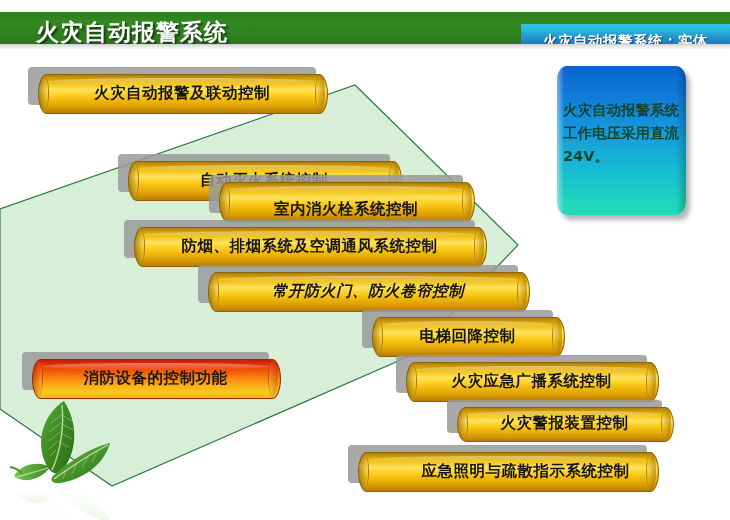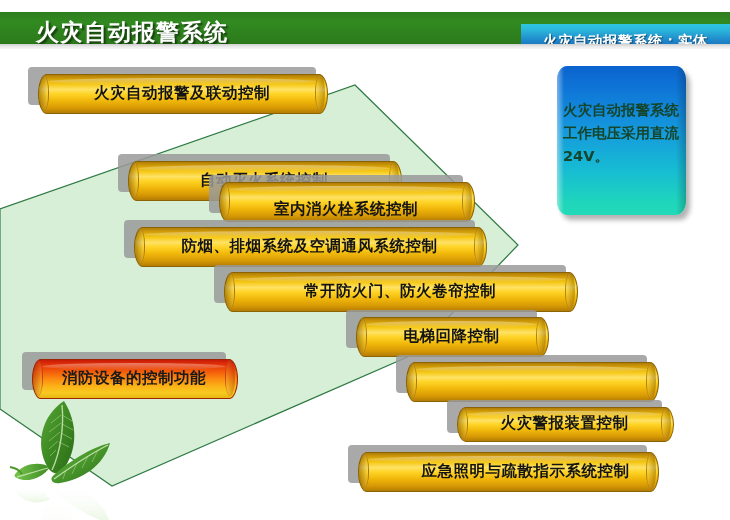--- a/index.html
+++ b/index.html
@@ -351,50 +351,51 @@
         <span class="label">室内消火栓系统控制</span>
       </div>
       <div class="flow-btn gold" style="left: 134px; top: 178px; width: 351px; height: 38px;">
         <span class="shadow"></span>
         <span class="body"></span>
         <span class="endcap left"></span>
         <span class="endcap right"></span>
         <span class="gloss"></span>
         <span class="label">防烟、排烟系统及空调通风系统控制</span>
       </div>
-      <div class="flow-btn gold" style="left: 224px; top: 223px; width: 352px; height: 38px;">
+      <div class="flow-btn gold" style="left: 208px; top: 223px; width: 320px; height: 38px; font-style: italic;">
         <span class="shadow"></span>
         <span class="body"></span>
         <span class="endcap left"></span>
         <span class="endcap right"></span>
         <span class="gloss"></span>
         <span class="label">常开防火门、防火卷帘控制</span>
       </div>
-      <div class="flow-btn gold" style="left: 356px; top: 268px; width: 191px; height: 38px;">
+      <div class="flow-btn gold" style="left: 372px; top: 268px; width: 191px; height: 38px;">
         <span class="shadow"></span>
         <span class="body"></span>
         <span class="endcap left"></span>
         <span class="endcap right"></span>
         <span class="gloss"></span>
         <span class="label">电梯回降控制</span>
       </div>
-      <div class="flow-btn red" style="left: 32px; top: 310px; width: 204px; height: 38px;">
+      <div class="flow-btn red" style="left: 32px; top: 310px; width: 247px; height: 38px;">
         <span class="shadow"></span>
         <span class="body"></span>
         <span class="endcap left"></span>
         <span class="endcap right"></span>
         <span class="gloss"></span>
         <span class="label">消防设备的控制功能</span>
       </div>
       <div class="flow-btn gold" style="left: 406px; top: 313px; width: 251px; height: 38px;">
         <span class="shadow"></span>
         <span class="body"></span>
         <span class="endcap left"></span>
         <span class="endcap right"></span>
         <span class="gloss"></span>
+        <span class="label">火灾应急广播系统控制</span>
       </div>
       <div class="flow-btn gold" style="left: 457px; top: 358px; width: 215px; height: 33px;">
         <span class="shadow"></span>
         <span class="body"></span>
         <span class="endcap left"></span>
         <span class="endcap right"></span>
         <span class="gloss"></span>
         <span class="label">火灾警报装置控制</span>
       </div>
       <div class="flow-btn gold" style="left: 358px; top: 403px; width: 299px; height: 38px; padding-left: 36px;">

